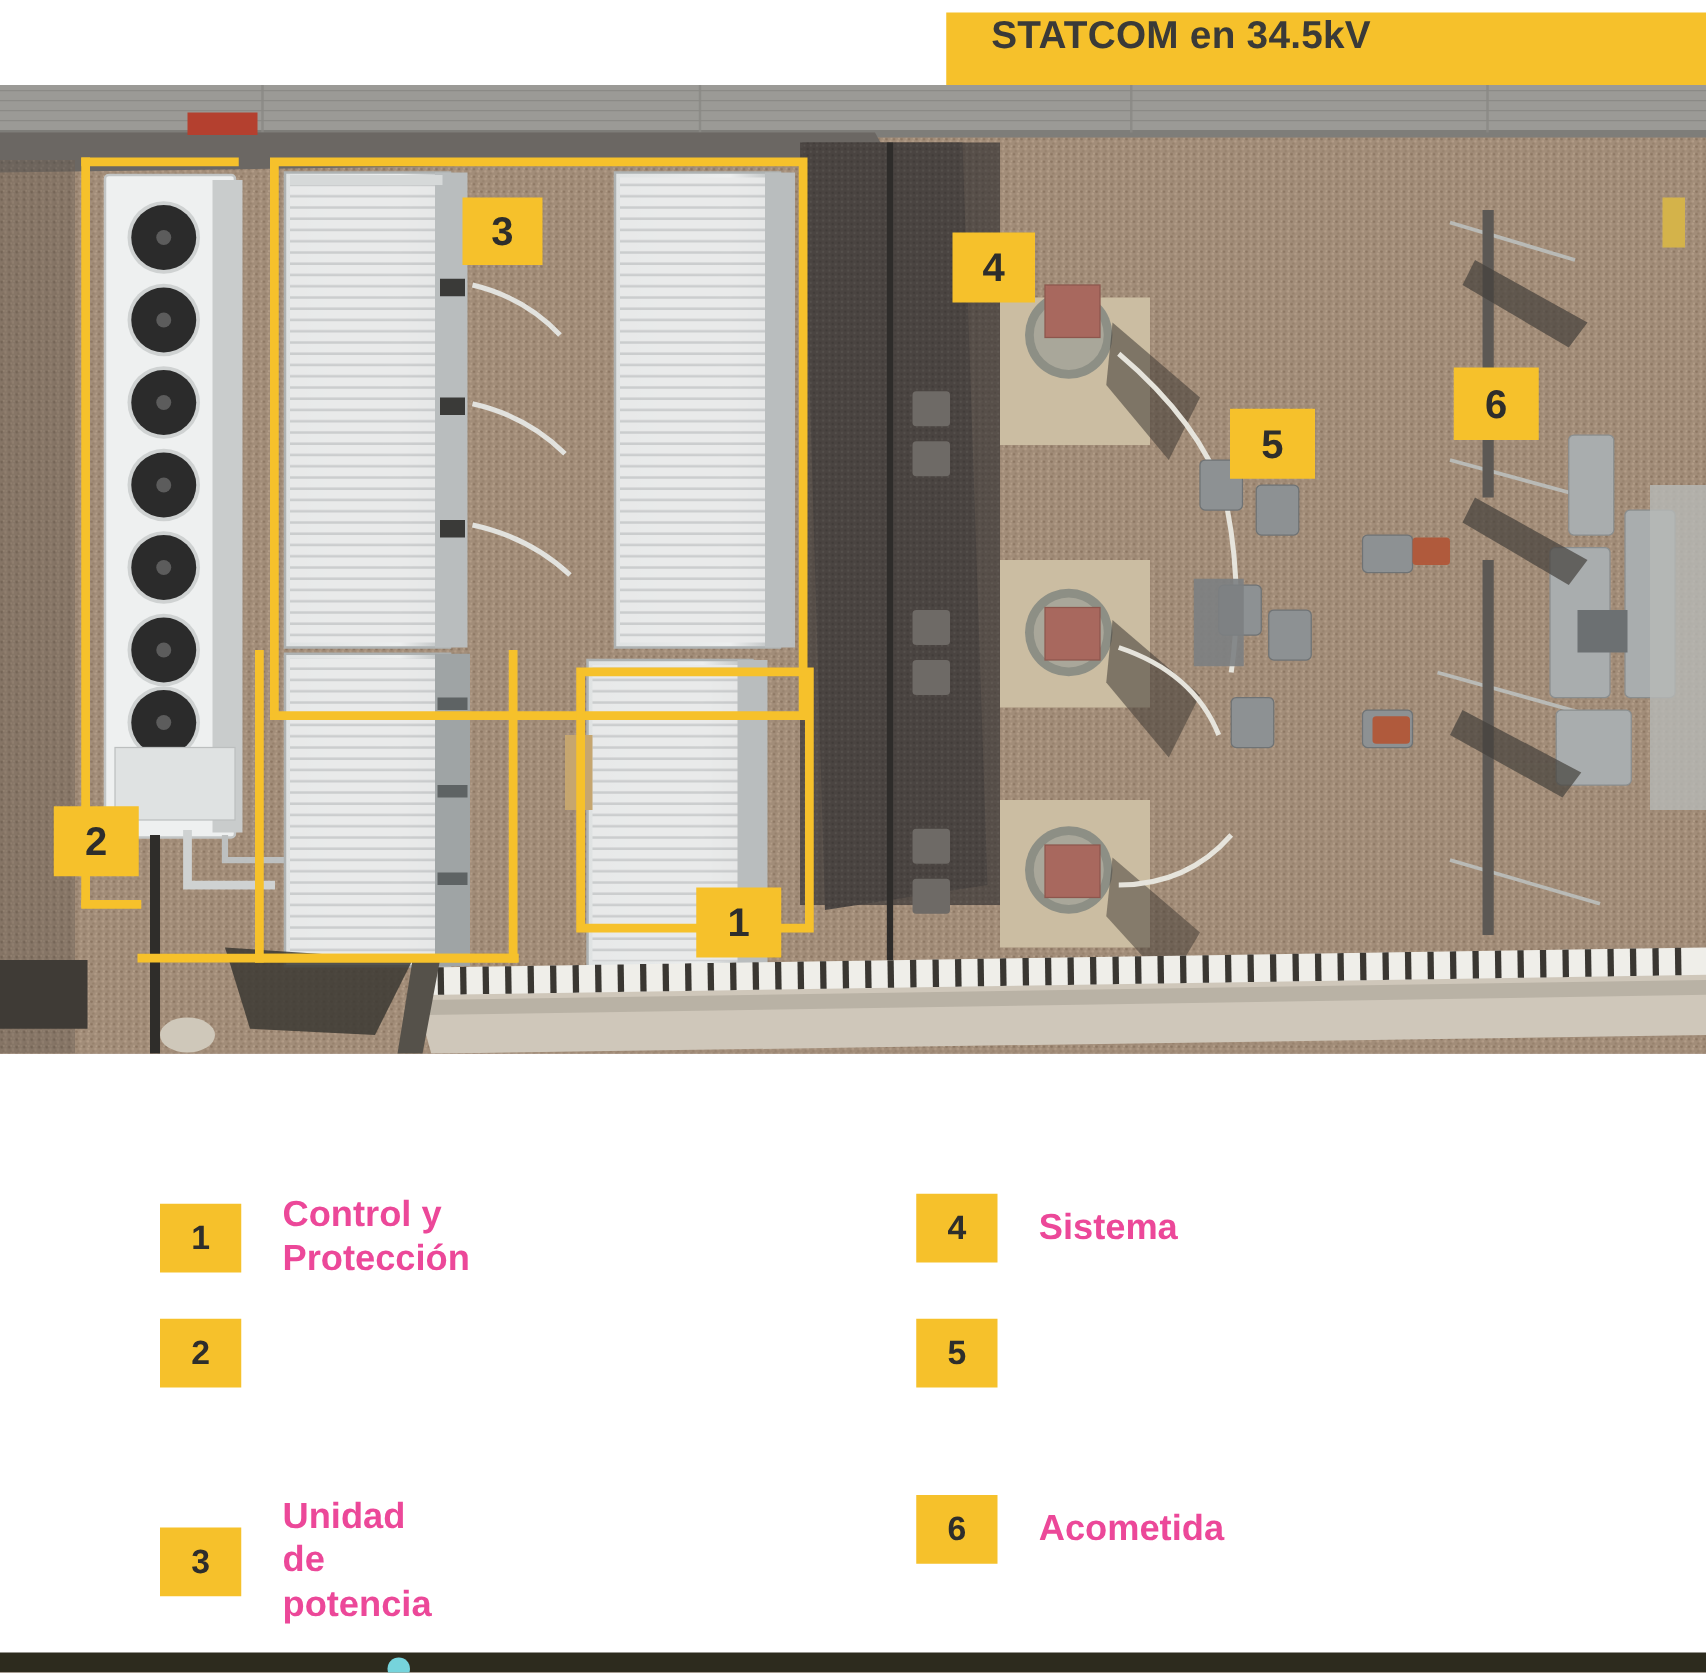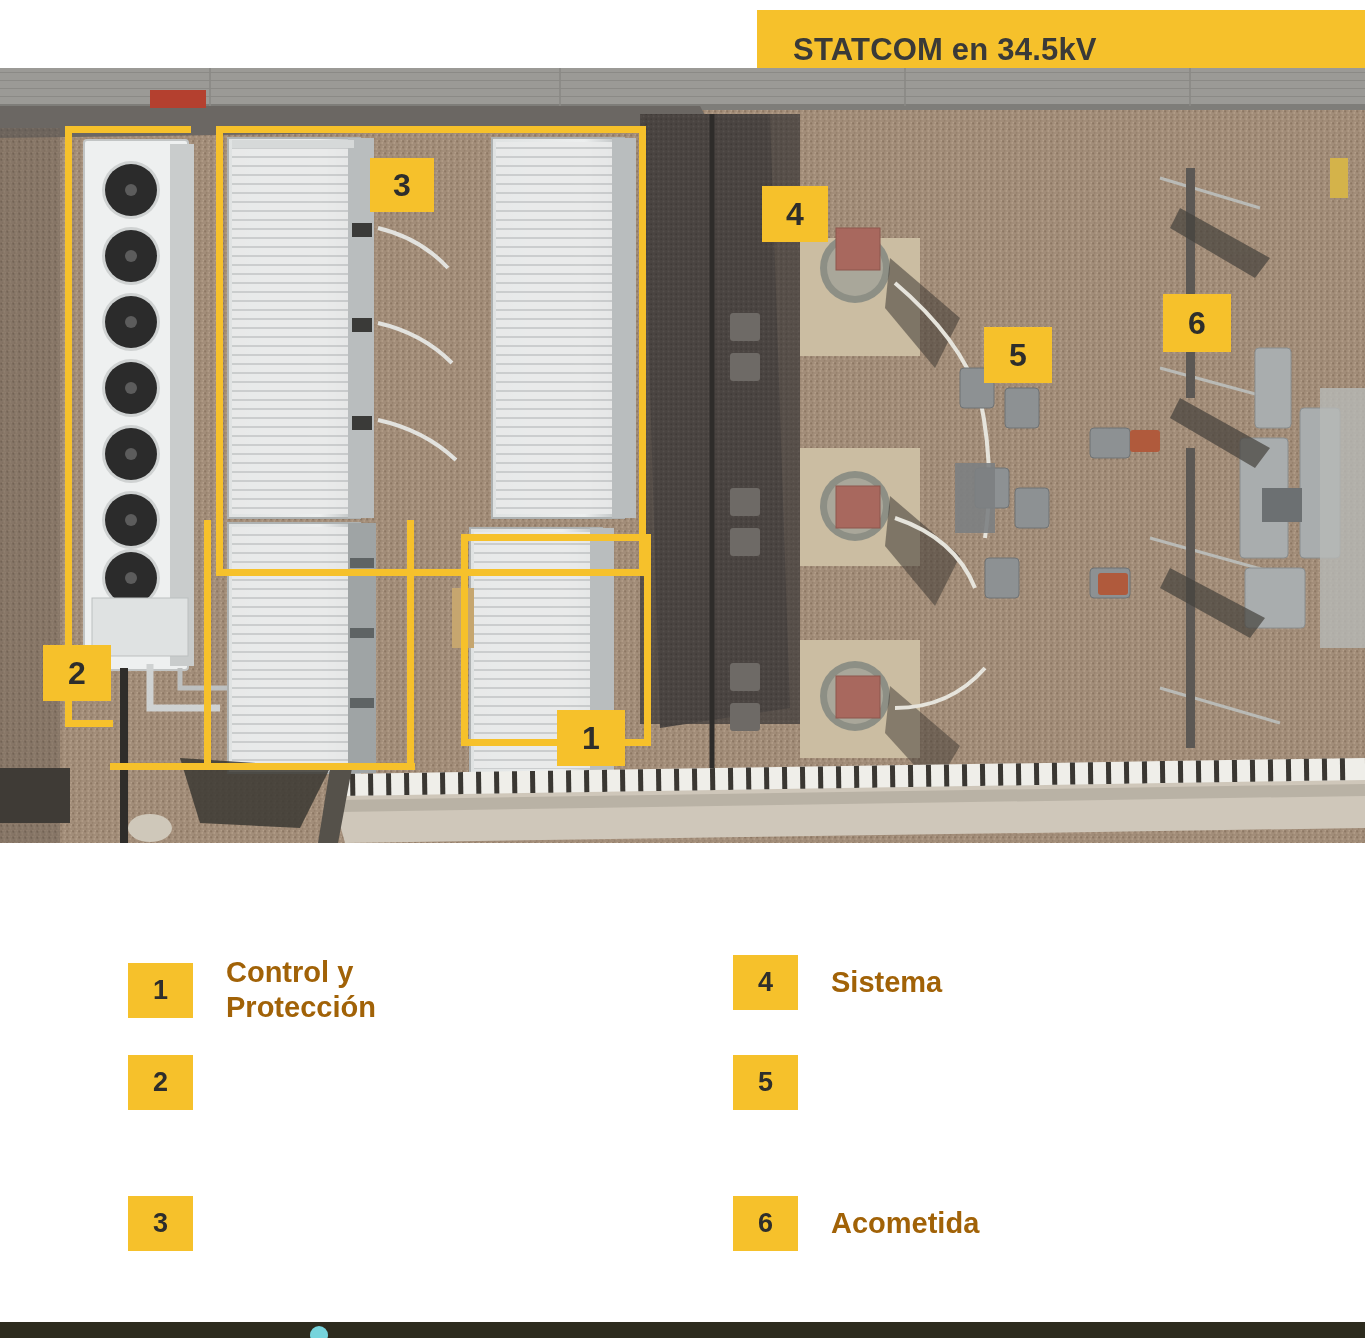--- a/index.html
+++ b/index.html
@@ -8,21 +8,21 @@
     width:1365px;height:1338px;
     background:#ffffff;
     font-family:"Liberation Sans", sans-serif;
     overflow:hidden;position:relative;
   }
 
   
   .title-banner{
     position:absolute;left:757px;top:10px;width:608px;height:58px;
     background:#F6C12B;
-    display:flex;align-items:flex-end;
+    display:flex;align-items:flex-start;
   }
   .title-banner .title-text{
     margin-left:36px;
     color:#3A3A38;
     font-size:31px;font-weight:bold;letter-spacing:0.2px;
   }
 
   
   .photo-wrap{
     position:absolute;left:0;top:68px;width:1365px;height:775px;
@@ -51,21 +51,21 @@
   .legend-col.right{left:733px;}
   .legend-row{
     position:absolute;display:flex;align-items:center;
   }
   .legend-badge{
     width:65px;height:55px;background:#F6C12B;color:#2E2E2C;
     font-size:27px;font-weight:bold;flex:0 0 auto;
     display:flex;align-items:center;justify-content:center;
   }
   .legend-label{
-    margin-left:33px;color:#a16207;
+    margin-left:33px;color:#ec4899;
     font-size:29px;font-weight:bold;line-height:1.22;
     white-space:pre-line;
   }
 
   
   .footer-bar{
     position:absolute;left:0;top:1322px;width:1365px;height:16px;
     background:#2D2B1E;
   }
   .footer-dot{
@@ -406,20 +406,21 @@
     </div>
     <div class="legend-row" style="top:210px;">
       <div class="legend-badge">
         <span>2</span>
       </div>
     </div>
     <div class="legend-row" style="top:351px;">
       <div class="legend-badge">
         <span>3</span>
       </div>
+      <div class="legend-label">Unidad de potencia</div>
     </div>
   </div>
 
   <div class="legend-col right">
     <div class="legend-row" style="top:110px;">
       <div class="legend-badge">
         <span>4</span>
       </div>
       <div class="legend-label">Sistema</div>
     </div>

